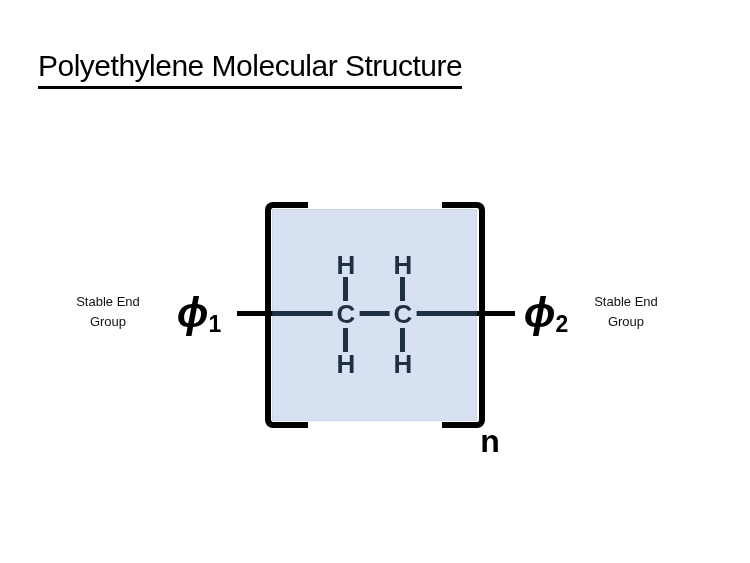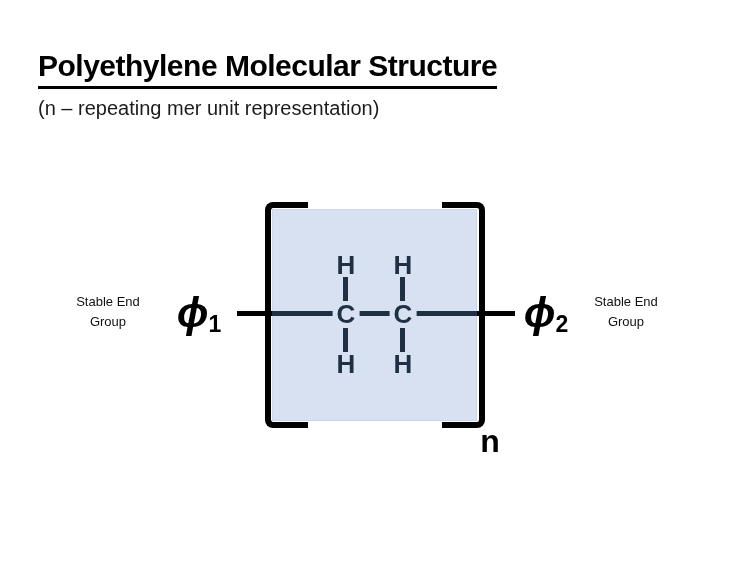--- a/index.html
+++ b/index.html
@@ -2,21 +2,21 @@
 <html><head>
 <meta charset="utf-8">
 <style>
   html,body{margin:0;padding:0;background:#fff;}
   .stage{
     position:relative;width:750px;height:563px;background:#ffffff;overflow:hidden;
     font-family:"Liberation Sans", sans-serif;color:#000;
   }
   .title{
     position:absolute;left:38px;top:50px;margin:0;
-    font-size:30px;font-weight:700;letter-spacing:-0.5px;line-height:1.05;
+    font-size:30px;font-weight:400;letter-spacing:-0.5px;line-height:1.05;
     border-bottom:3px solid #000;padding-bottom:4px;display:inline-block;color:#000;
   }
   .subtitle{
     position:absolute;left:38px;top:96px;font-size:20px;color:#1c1c1c;line-height:1.2;
   }
   
   .unit-box{
     position:absolute;left:272px;top:209px;width:205px;height:212px;
     background:#D7E1F2;border:1px solid #CBD8EC;box-sizing:border-box;z-index:1;
   }
@@ -61,21 +61,20 @@
     position:absolute;transform:translate(-50%,-50%);
     font-size:32px;font-weight:700;color:#000;line-height:1;z-index:4;
   }
 </style>
 </head>
 <body>
 
 <div class="stage">
 
   <h1 class="title">Polyethylene Molecular Structure</h1>
-  <div class="subtitle">(n – repeating mer unit representation)</div>
 
   <div>
 
     <div class="unit-box"></div>
 
     <div class="line line-outer"></div>
     <div class="line line-inner"></div>
 
     <div class="vbond" style="left:343px;top:277px;height:24px;"></div>
     <div class="vbond" style="left:400px;top:277px;height:24px;"></div>

